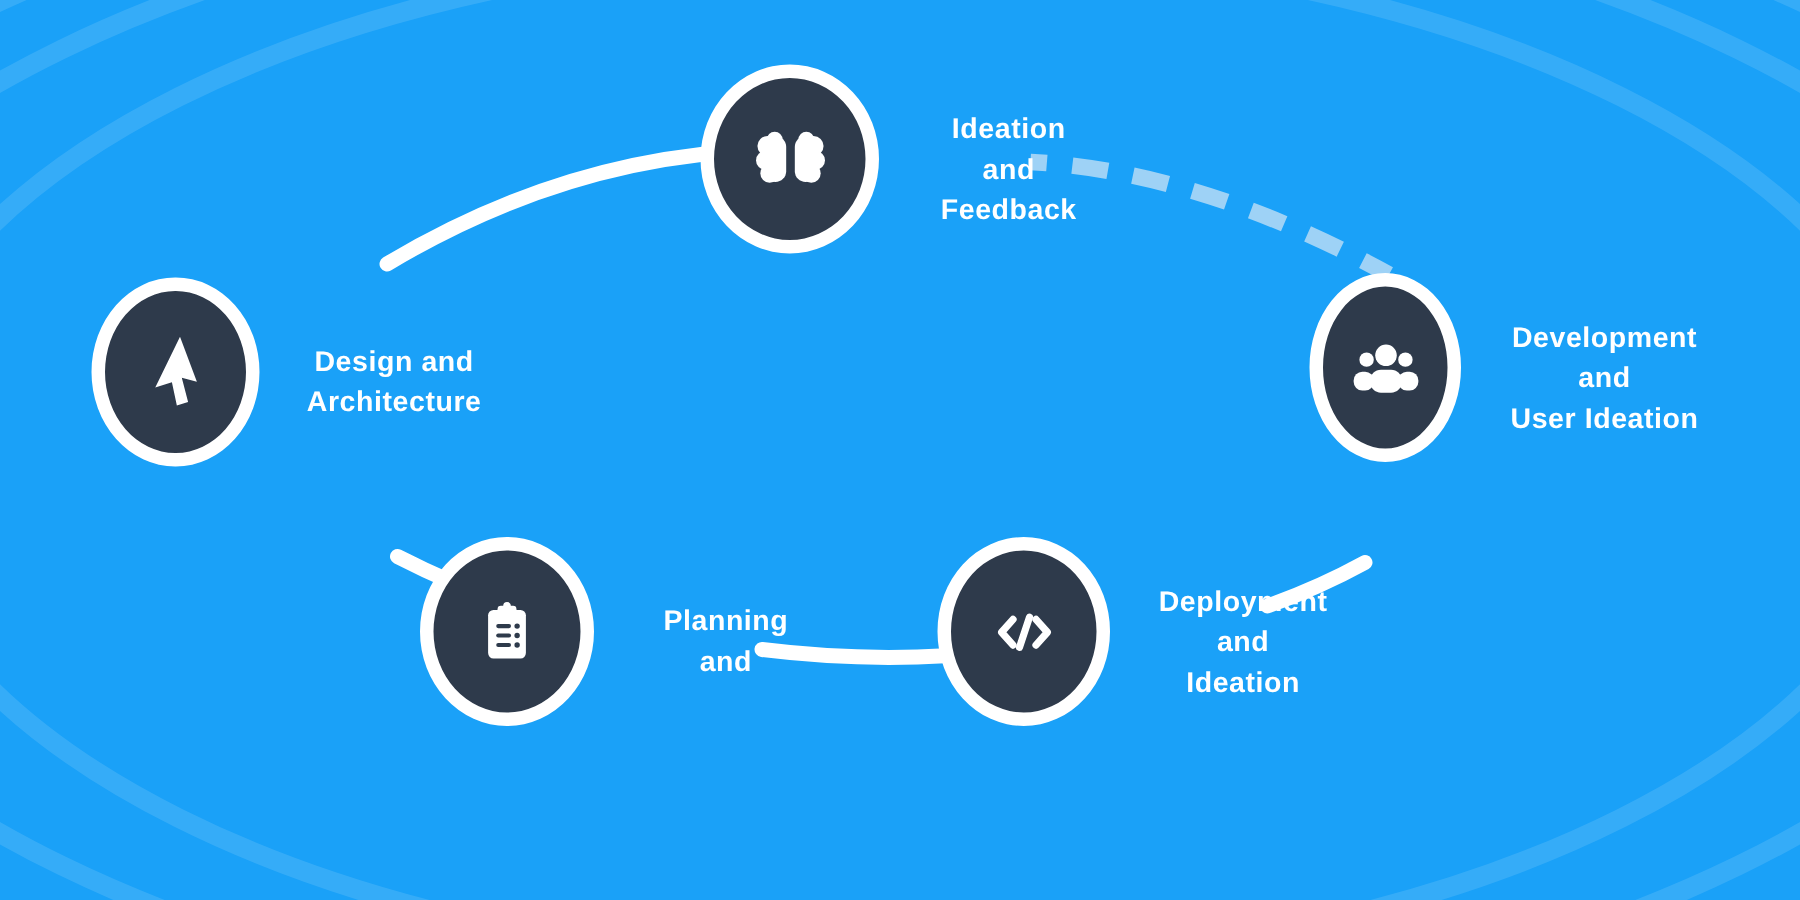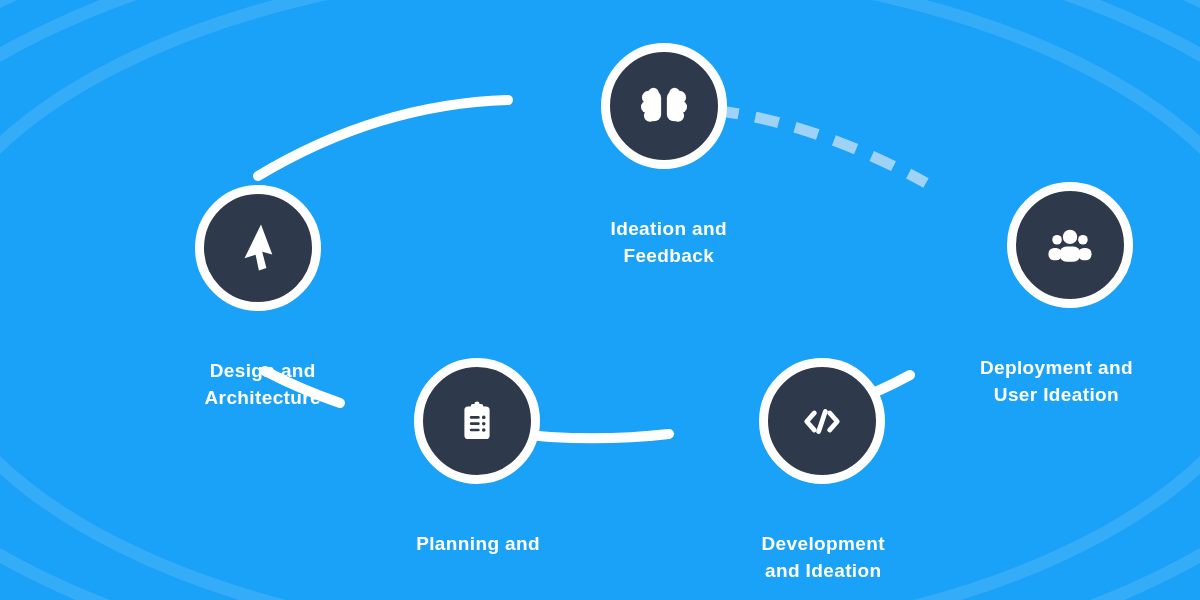--- a/index.html
+++ b/index.html
@@ -16,21 +16,21 @@
   .stage{
     position:relative;width:1200px;height:600px;overflow:hidden;
     background:var(--background);
   }
   svg.layer{position:absolute;left:0;top:0;width:1200px;height:600px;display:block;}
   .ring{fill:none;stroke:var(--ring);stroke-width:13;}
   .conn{fill:none;stroke-linecap:round;}
   .conn.solid{stroke:var(--connector-solid);stroke-width:10;}
   .conn.dashed{stroke:var(--connector-dashed);stroke-width:11;stroke-linecap:butt;
                stroke-dasharray:24 17;stroke-dashoffset:13;}
-  .node{position:absolute;width:260px;display:flex;flex-direction:column;align-items:flex-end;gap:32px;}
+  .node{position:absolute;width:260px;display:flex;flex-direction:row;align-items:center;gap:32px;}
   .circle{
     width:108px;height:108px;border-radius:50%;
     background:var(--node-fill);border:9px solid var(--node-ring);
     display:flex;align-items:center;justify-content:center;box-sizing:content-box;
   }
   .icon{display:block;}
   .icon .w{fill:#ffffff;}
   .icon .d{fill:var(--node-fill);}
   .icon .ws{fill:none;stroke:#ffffff;stroke-width:5;stroke-linecap:round;stroke-linejoin:round;}
   .label{
@@ -88,35 +88,35 @@
           <circle cx="10.5" cy="12" r="5"></circle>
           <rect x="1.5" y="20.5" width="14" height="13" rx="6"></rect>
           <circle cx="37.5" cy="12" r="5"></circle>
           <rect x="32.5" y="20.5" width="14" height="13" rx="6"></rect>
           <circle cx="24" cy="9" r="7.5"></circle>
           <rect x="13" y="19" width="22" height="16" rx="7.5"></rect>
         </g>
       </svg>
     </div>
     <div class="label">
-      <span>Deployment and</span>
+      <span>Development and</span>
       <span>User Ideation</span>
     </div>
   </div>
 
   <div class="node" style="left:625px;top:358px;">
     <div class="circle">
       <svg class="icon" width="42" height="31" viewBox="0 0 44 32">
         <path class="ws" d="M14 7 L6 16 L14 25"></path>
         <path class="ws" d="M30 7 L38 16 L30 25"></path>
         <path class="ws" d="M25.5 5.5 L18.5 26.5"></path>
       </svg>
     </div>
     <div class="label">
-      <span>Development</span>
+      <span>Deployment</span>
       <span>and Ideation</span>
     </div>
   </div>
 
   <div class="node" style="left:280px;top:358px;">
     <div class="circle">
       <svg class="icon" width="36" height="40" viewBox="0 0 40 44">
         <g class="w">
           <rect x="6" y="6" width="28" height="36" rx="4"></rect>
           <rect x="13" y="3" width="14" height="8" rx="2.5"></rect>

